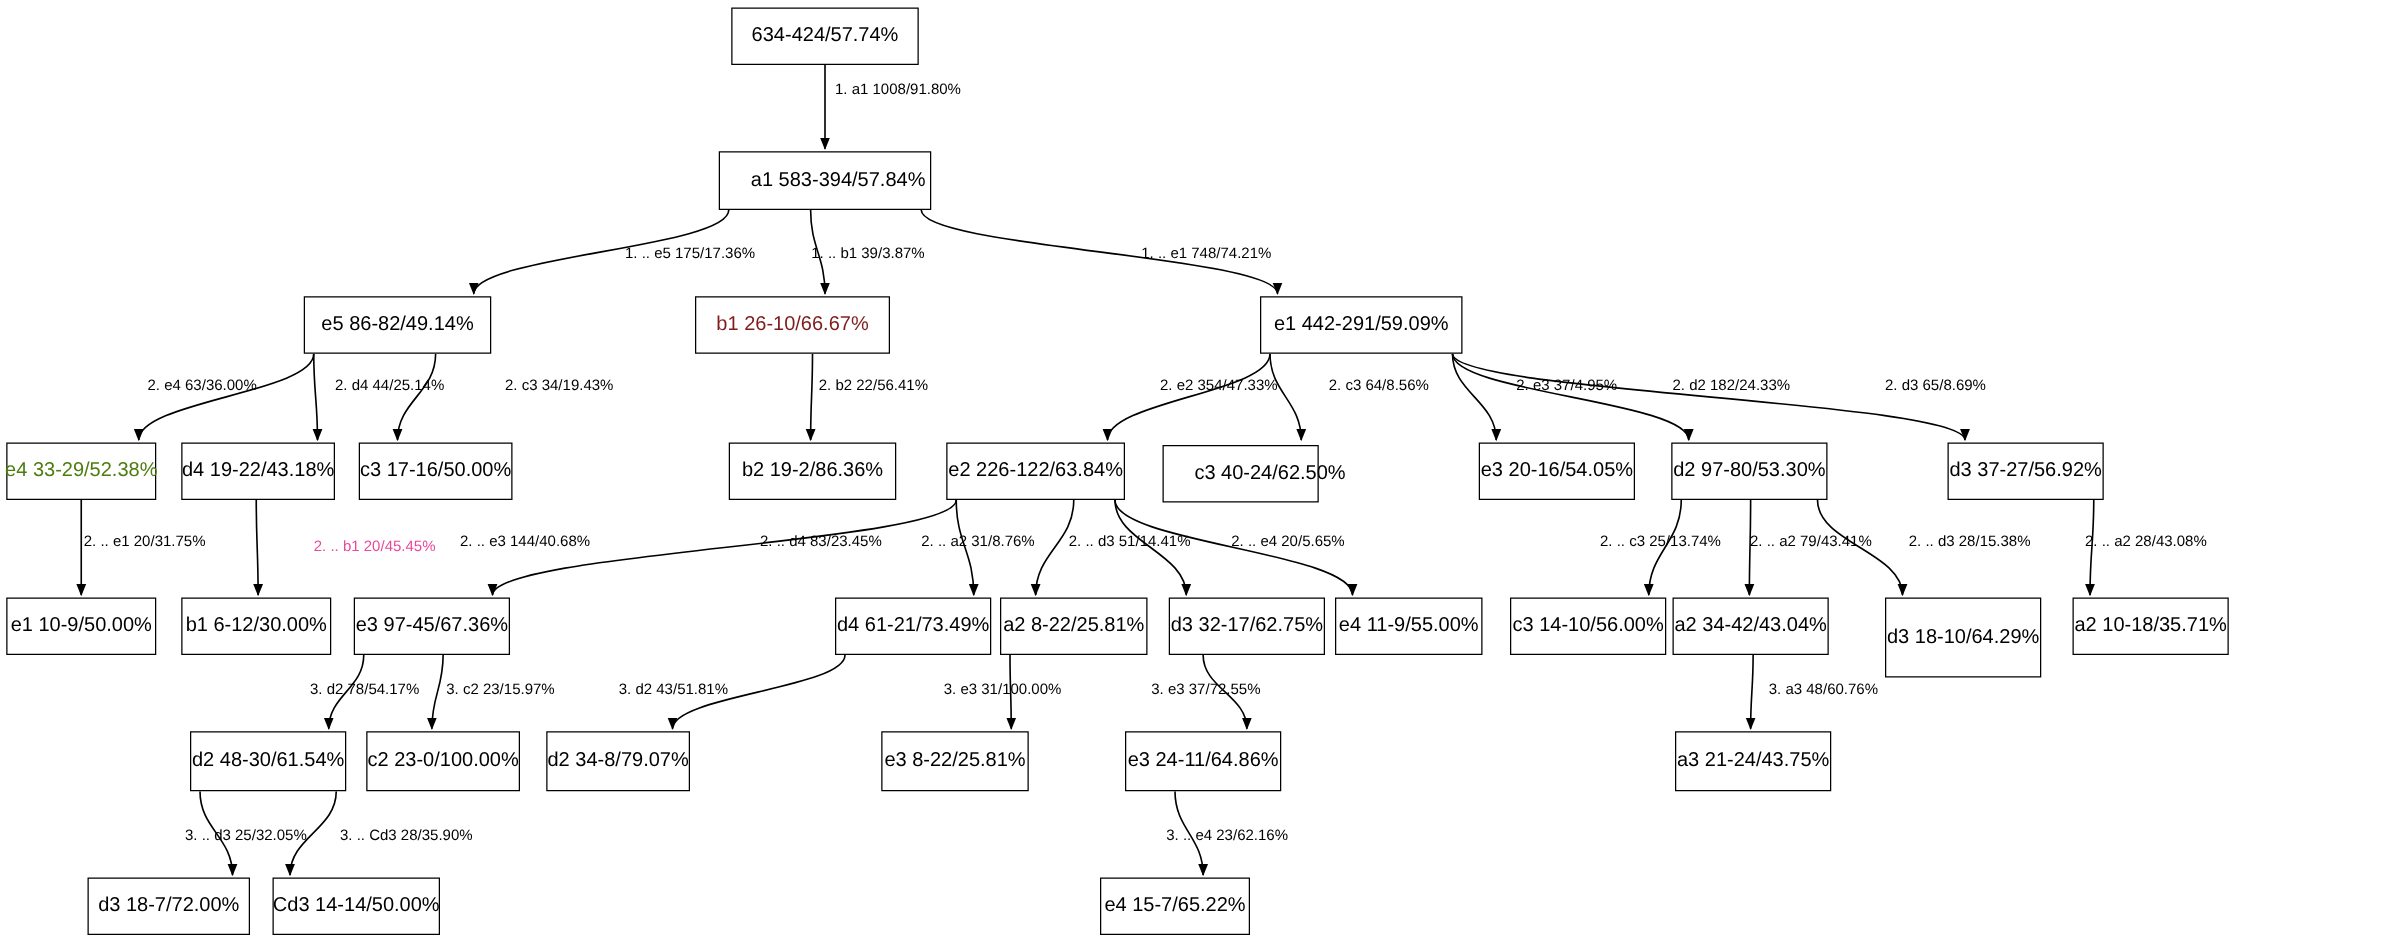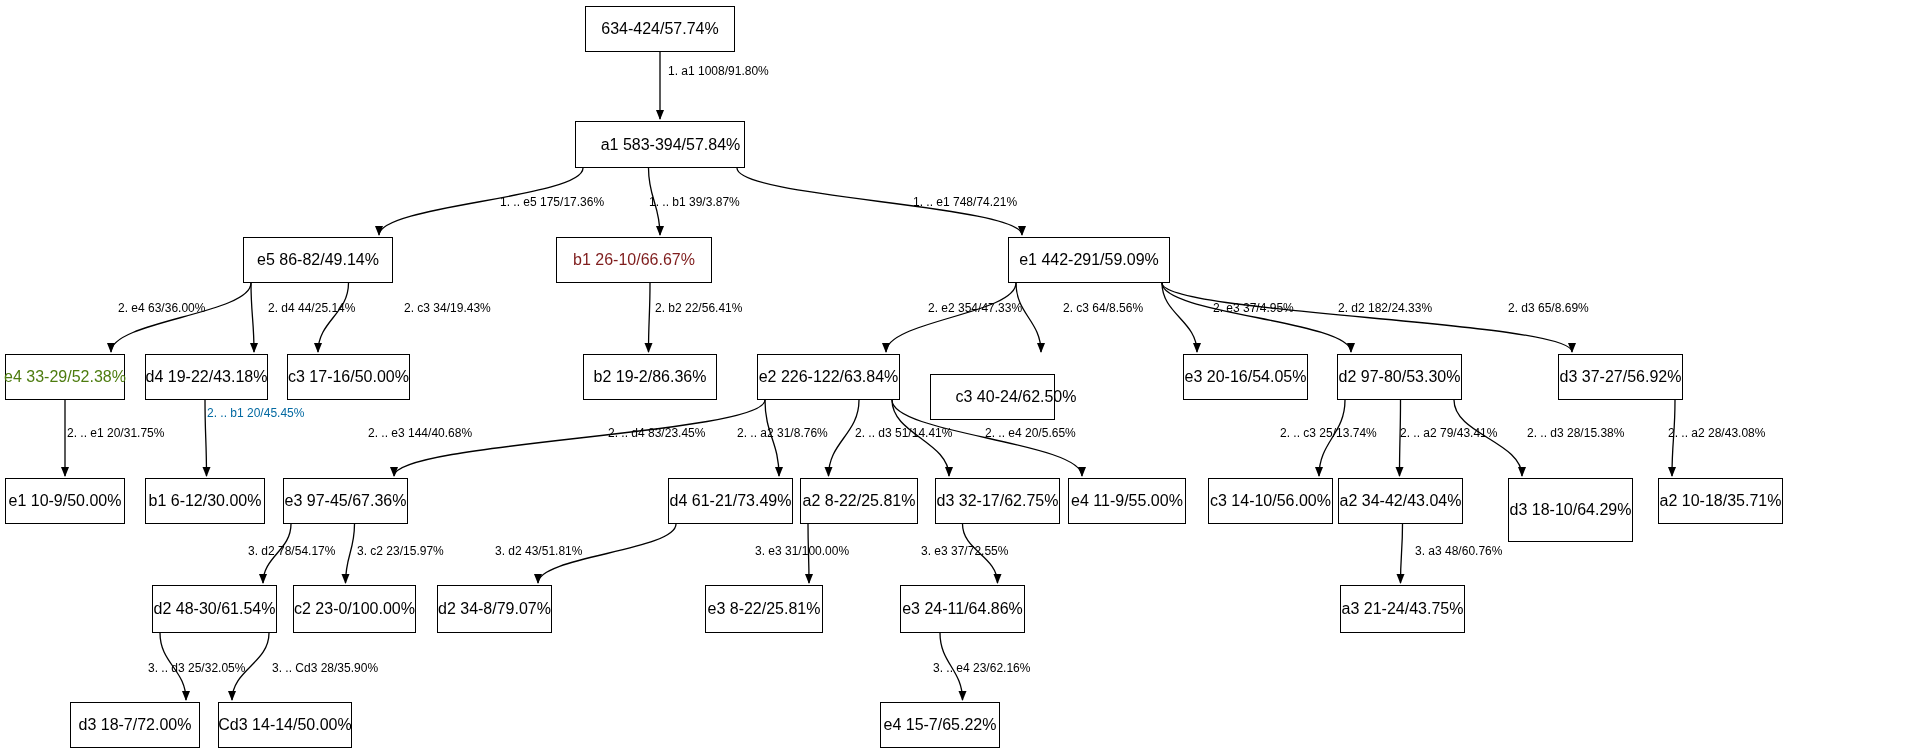--- a/index.html
+++ b/index.html
@@ -85,21 +85,21 @@
       <div class="node" style="left: 585px; top: 6px; width: 150px; height: 46px; border-color: rgb(0, 0, 0); color: rgb(0, 0, 0);">634-424/57.74%</div>
       <div class="node" style="left: 575px; top: 121px; width: 170px; height: 47px; border-color: rgb(0, 0, 0); color: rgb(0, 0, 0); padding-left: 21px;">a1 583-394/57.84%</div>
       <div class="node" style="left: 243px; top: 237px; width: 150px; height: 46px; border-color: rgb(0, 0, 0); color: rgb(0, 0, 0);">e5 86-82/49.14%</div>
       <div class="node" style="left: 556px; top: 237px; width: 156px; height: 46px; border-color: rgb(0, 0, 0); color: #7f1d1d;">b1 26-10/66.67%</div>
       <div class="node" style="left: 1008px; top: 237px; width: 162px; height: 46px; border-color: rgb(0, 0, 0); color: rgb(0, 0, 0);">e1 442-291/59.09%</div>
       <div class="node" style="left: 5px; top: 354px; width: 120px; height: 46px; border-color: rgb(0, 0, 0); color: #4d7c0f;">e4 33-29/52.38%</div>
       <div class="node" style="left: 145px; top: 354px; width: 123px; height: 46px; border-color: rgb(0, 0, 0); color: rgb(0, 0, 0);">d4 19-22/43.18%</div>
       <div class="node" style="left: 287px; top: 354px; width: 123px; height: 46px; border-color: rgb(0, 0, 0); color: rgb(0, 0, 0);">c3 17-16/50.00%</div>
       <div class="node" style="left: 583px; top: 354px; width: 134px; height: 46px; border-color: rgb(0, 0, 0); color: rgb(0, 0, 0);">b2 19-2/86.36%</div>
       <div class="node" style="left: 757px; top: 354px; width: 143px; height: 46px; border-color: rgb(0, 0, 0); color: rgb(0, 0, 0);">e2 226-122/63.84%</div>
-      <div class="node" style="left: 930px; top: 374px; width: 125px; height: 46px; border-color: rgb(0, 0, 0); color: rgb(0, 0, 0); padding-left: 47px;">c3 40-24/62.50%</div>
+      <div class="node" style="left: 930px; top: 356px; width: 125px; height: 46px; border-color: rgb(0, 0, 0); color: rgb(0, 0, 0); padding-left: 47px;">c3 40-24/62.50%</div>
       <div class="node" style="left: 1183px; top: 354px; width: 125px; height: 46px; border-color: rgb(0, 0, 0); color: rgb(0, 0, 0);">e3 20-16/54.05%</div>
       <div class="node" style="left: 1337px; top: 354px; width: 125px; height: 46px; border-color: rgb(0, 0, 0); color: rgb(0, 0, 0);">d2 97-80/53.30%</div>
       <div class="node" style="left: 1558px; top: 354px; width: 125px; height: 46px; border-color: rgb(0, 0, 0); color: rgb(0, 0, 0);">d3 37-27/56.92%</div>
       <div class="node" style="left: 5px; top: 478px; width: 120px; height: 46px; border-color: rgb(0, 0, 0); color: rgb(0, 0, 0);">e1 10-9/50.00%</div>
       <div class="node" style="left: 145px; top: 478px; width: 120px; height: 46px; border-color: rgb(0, 0, 0); color: rgb(0, 0, 0);">b1 6-12/30.00%</div>
       <div class="node" style="left: 283px; top: 478px; width: 125px; height: 46px; border-color: rgb(0, 0, 0); color: rgb(0, 0, 0);">e3 97-45/67.36%</div>
       <div class="node" style="left: 668px; top: 478px; width: 125px; height: 46px; border-color: rgb(0, 0, 0); color: rgb(0, 0, 0);">d4 61-21/73.49%</div>
       <div class="node" style="left: 800px; top: 478px; width: 118px; height: 46px; border-color: rgb(0, 0, 0); color: rgb(0, 0, 0);">a2 8-22/25.81%</div>
       <div class="node" style="left: 935px; top: 478px; width: 125px; height: 46px; border-color: rgb(0, 0, 0); color: rgb(0, 0, 0);">d3 32-17/62.75%</div>
       <div class="node" style="left: 1068px; top: 478px; width: 118px; height: 46px; border-color: rgb(0, 0, 0); color: rgb(0, 0, 0);">e4 11-9/55.00%</div>
@@ -123,21 +123,21 @@
       <div class="edge-label" style="left: 118px; top: 299px; color: rgb(0, 0, 0);">2. e4 63/36.00%</div>
       <div class="edge-label" style="left: 268px; top: 299px; color: rgb(0, 0, 0);">2. d4 44/25.14%</div>
       <div class="edge-label" style="left: 404px; top: 299px; color: rgb(0, 0, 0);">2. c3 34/19.43%</div>
       <div class="edge-label" style="left: 655px; top: 299px; color: rgb(0, 0, 0);">2. b2 22/56.41%</div>
       <div class="edge-label" style="left: 928px; top: 299px; color: rgb(0, 0, 0);">2. e2 354/47.33%</div>
       <div class="edge-label" style="left: 1063px; top: 299px; color: rgb(0, 0, 0);">2. c3 64/8.56%</div>
       <div class="edge-label" style="left: 1213px; top: 299px; color: rgb(0, 0, 0);">2. e3 37/4.95%</div>
       <div class="edge-label" style="left: 1338px; top: 299px; color: rgb(0, 0, 0);">2. d2 182/24.33%</div>
       <div class="edge-label" style="left: 1508px; top: 299px; color: rgb(0, 0, 0);">2. d3 65/8.69%</div>
       <div class="edge-label" style="left: 67px; top: 424px; color: rgb(0, 0, 0);">2. .. e1 20/31.75%</div>
-      <div class="edge-label" style="left: 207px; top: 404px; color: #0369a1;">2. .. b1 20/45.45%</div>
+      <div class="edge-label" style="left: 207px; top: 428px; color: #ec4899; padding-left: 44px;">2. .. b1 20/45.45%</div>
       <div class="edge-label" style="left: 368px; top: 424px; color: rgb(0, 0, 0);">2. .. e3 144/40.68%</div>
       <div class="edge-label" style="left: 608px; top: 424px; color: rgb(0, 0, 0);">2. .. d4 83/23.45%</div>
       <div class="edge-label" style="left: 737px; top: 424px; color: rgb(0, 0, 0);">2. .. a2 31/8.76%</div>
       <div class="edge-label" style="left: 855px; top: 424px; color: rgb(0, 0, 0);">2. .. d3 51/14.41%</div>
       <div class="edge-label" style="left: 985px; top: 424px; color: rgb(0, 0, 0);">2. .. e4 20/5.65%</div>
       <div class="edge-label" style="left: 1280px; top: 424px; color: rgb(0, 0, 0);">2. .. c3 25/13.74%</div>
       <div class="edge-label" style="left: 1400px; top: 424px; color: rgb(0, 0, 0);">2. .. a2 79/43.41%</div>
       <div class="edge-label" style="left: 1527px; top: 424px; color: rgb(0, 0, 0);">2. .. d3 28/15.38%</div>
       <div class="edge-label" style="left: 1668px; top: 424px; color: rgb(0, 0, 0);">2. .. a2 28/43.08%</div>
       <div class="edge-label" style="left: 248px; top: 542px; color: rgb(0, 0, 0);">3. d2 78/54.17%</div>

